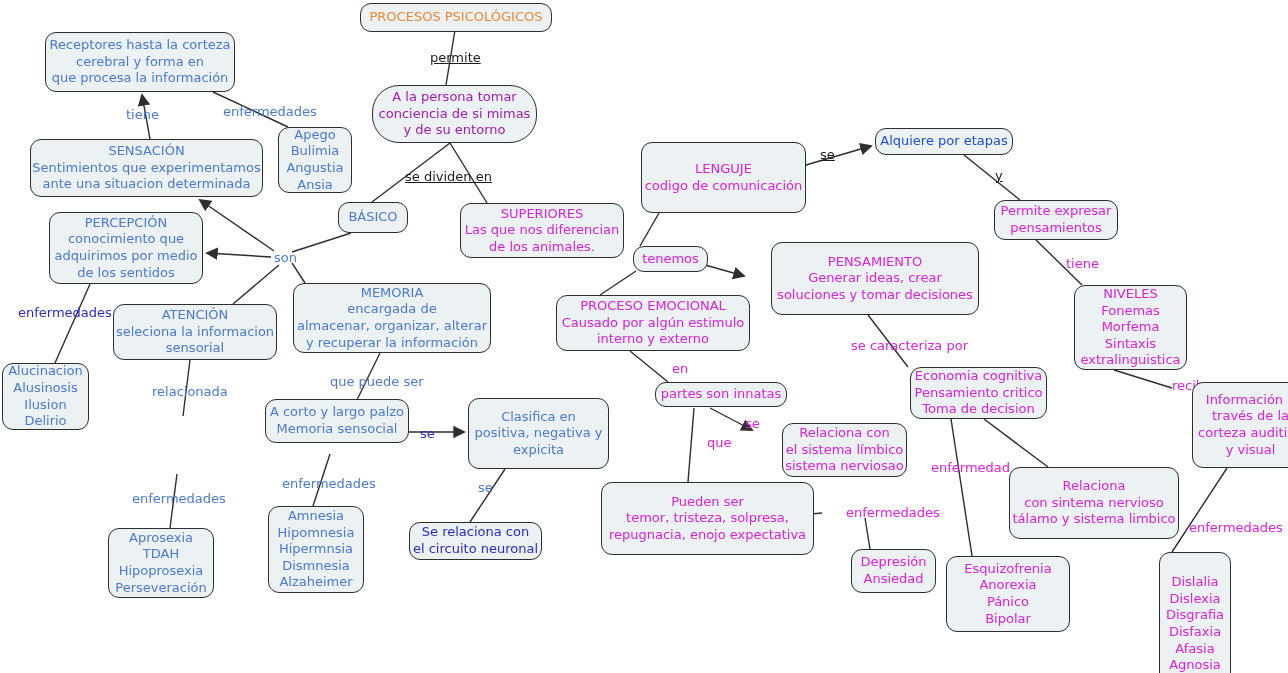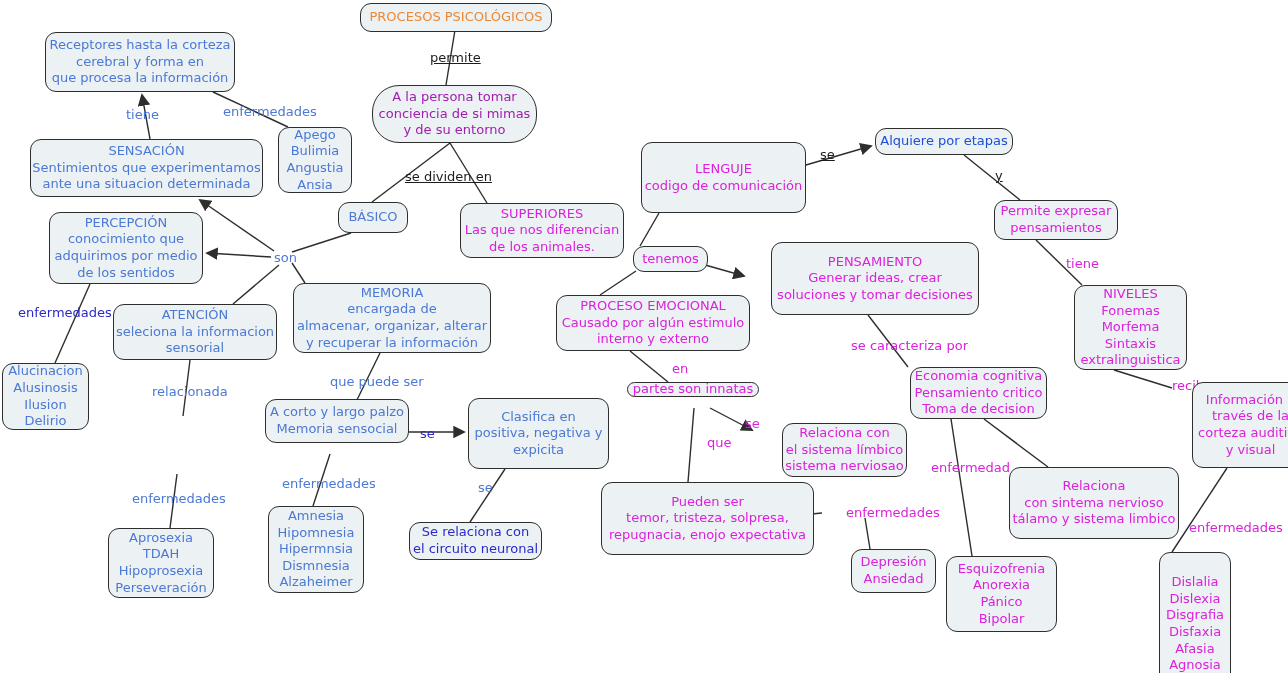--- a/index.html
+++ b/index.html
@@ -145,21 +145,21 @@
   <div class="node magenta" style="left:532px;top:295px;width:194px;height:56px">PROCESO EMOCIONAL
 Causado  por algún estimulo
 interno y externo</div>
   <div class="node blue" style="left:2px;top:363px;width:87px;height:67px">Alucinacion
 Alusinosis
 Ilusion
 Delirio</div>
   <div class="node magenta" style="left:886px;top:367px;width:137px;height:52px">Economia cognitiva
 Pensamiento critico
 Toma de decision</div>
-  <div class="node magenta" style="left:603px;top:382px;width:132px;height:15px">partes son innatas</div>
+  <div class="node magenta" style="left:631px;top:382px;width:132px;height:25px">partes son innatas</div>
   <div class="node blue" style="left:265px;top:399px;width:144px;height:44px">A corto y largo palzo
 Memoria sensocial</div>
   <div class="node blue" style="left:468px;top:398px;width:141px;height:71px">Clasifica en
 positiva, negativa y
 expicita</div>
   <div class="node magenta" style="left:758px;top:423px;width:125px;height:54px">Relaciona con
 el sistema límbico
 sistema nerviosao</div>
   <div class="node magenta" style="left:1168px;top:382px;width:117px;height:86px">Información a
 través de la
@@ -177,21 +177,21 @@
 Hipomnesia
 Hipermnsia
 Dismnesia
 Alzaheimer</div>
   <div class="node blue" style="left:108px;top:528px;width:106px;height:70px">Aprosexia
 TDAH
 Hipoprosexia
 Perseveración</div>
   <div class="node magenta" style="left:827px;top:549px;width:85px;height:44px">Depresión
 Ansiedad</div>
-  <div class="node magenta" style="left:922px;top:556px;width:111px;height:76px">Esquizofrenia
+  <div class="node magenta" style="left:922px;top:556px;width:124px;height:76px">Esquizofrenia
 Anorexia
 Pánico
 Bipolar</div>
   <div class="node magenta" style="left:1135px;top:552px;width:72px;height:144px">Dislalia
 Dislexia
 Disgrafia
 Disfaxia
 Afasia
 Agnosia</div>
 

